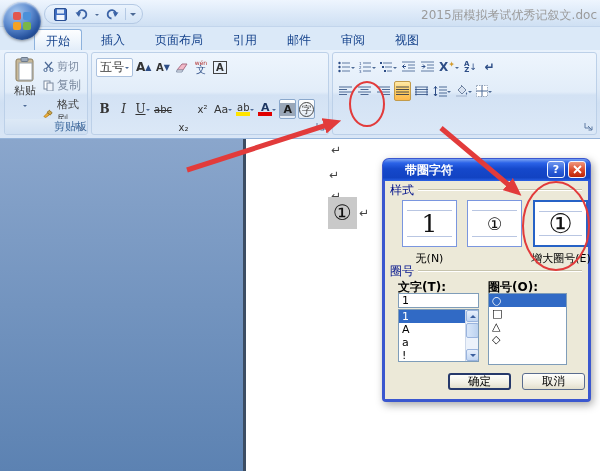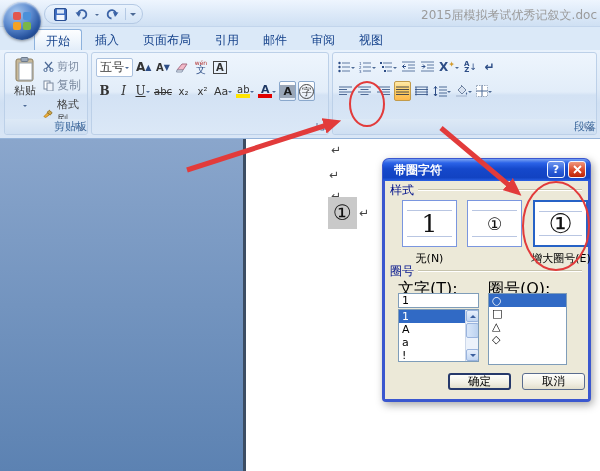--- a/index.html
+++ b/index.html
@@ -20,21 +20,21 @@
   .orb-logo i:nth-child(3){background:#f4a223}.orb-logo i:nth-child(4){background:#7ab648}
   .qat { position:absolute; left:44px; top:4px; height:20px; padding:1px 6px; display:flex; align-items:center; gap:4px;
     background:linear-gradient(#eaf3fd,#d4e4f6); border:1px solid #b4c9e4; border-radius:10px; }
   .qat-btn { width:18px; height:16px; display:flex; align-items:center; justify-content:center; border-radius:2px; }
   .qat-sep { width:1px; height:12px; background:#b4c9e4; }
   .caret { display:inline-block; width:0; height:0; border:3px solid transparent; border-top-color:#4d6a96; margin-top:3px; }
   .caret.small { border-width:2.5px; }
 
   
   .tabrow { position:absolute; left:0; top:27px; width:600px; height:23px; background:#dbe9f8;
-    display:flex; align-items:flex-end; padding-left:34px; gap:2px; }
+    display:flex; align-items:flex-end; padding-left:34px; gap:8px; }
   .tab { height:21px; padding:3px 11px 0; color:#15428b; font-size:12px; border-radius:3px 3px 0 0; cursor:default; }
   .tab.active { background:linear-gradient(#fdfeff,#eef5fc 60%,#e2edf9); border:1px solid #8db2dd; border-bottom:none; }
 
   
   .ribbon { position:absolute; left:0; top:50px; width:600px; height:89px;
     background:linear-gradient(#e9f2fc,#dde9f7 45%,#d0e0f3 60%,#d9e6f6); border-bottom:1px solid #96b4da; }
   .rgroup { position:absolute; top:2px; height:83px; border:1px solid #bcd0e8; border-radius:3px;
     background:linear-gradient(#eef5fd,#e2edf9 48%,#d3e2f4 52%,#dbe8f7); }
   .rgroup-label { position:absolute; left:0; bottom:0; width:100%; height:15px; text-align:right;
     color:#3e6a9e; font-size:11px; line-height:15px; background:linear-gradient(#dde9f6,#cfdff2); border-radius:0 0 3px 3px; }
@@ -59,35 +59,35 @@
   .page { position:absolute; left:246px; top:0; width:354px; height:332px; background:#fff; }
   .pmark { position:absolute; color:#444; font-size:12px; }
   .selbox { position:absolute; left:82px; top:58px; width:29px; height:32px; background:#c9c9c9;
     display:flex; align-items:center; justify-content:center; font-size:21px; color:#111; }
 
   
   .xp-dialog { position:absolute; left:382px; top:158px; width:209px; height:244px;
     background:#3a57cf; border-radius:7px 7px 4px 4px; box-shadow:2px 3px 8px rgba(0,0,0,.35); z-index:20; }
   .xp-title { height:22px; margin:1px 1px 0; border-radius:6px 6px 0 0; position:relative;
     background:linear-gradient(#7aa2f2,#2b63e8 18%,#1548cb 45%,#1243c2 85%,#2a61e5);
-    color:#fff; font-weight:bold; font-size:12px; line-height:22px; padding-left:11px; }
+    color:#fff; font-weight:bold; font-size:12px; line-height:22px; padding-left:22px; }
   .xp-btn { position:absolute; top:2px; width:18px; height:17px; border-radius:3px; color:#fff; font-weight:bold;
     font-size:11px; display:flex; align-items:center; justify-content:center;
     border:1px solid #f2f6ff; }
   .xp-help { right:25px; background:linear-gradient(#6f97ef,#2a5cd8 60%,#1b49c4); }
   .xp-close { right:4px; background:linear-gradient(#f0977d,#db492a 55%,#bb2406); }
   .xp-body { position:relative; margin:0 3px 3px; height:218px; background:#ece9d8; font-size:12px; }
   .sect-cap { position:absolute; color:#00128b; font-size:12px; }
   .sect-line { position:absolute; height:2px; border-top:1px solid #c6c3ad; border-bottom:1px solid #fff; }
   .style-box { position:absolute; top:19px; width:55px; height:47px; background:#fff; border:1px solid #7a96df;
     display:flex; align-items:center; justify-content:center; position:absolute; }
   .style-box.sel { border:2px solid #2662c6; box-shadow:0 0 0 1px #fff inset; }
   .guide { position:absolute; left:4px; right:4px; height:1px; background:#b9c6e2; }
   .style-label { position:absolute; top:70px; font-size:11px; color:#000; text-align:center; }
-  .fld-label { position:absolute; color:#000; font-size:16px; }
+  .fld-label { position:absolute; color:#000; font-size:12px;font-weight:bold; }
   .xp-input { position:absolute; background:#fff; border:1px solid #7f9db9; font-size:11px; padding:1px 3px;
     font-family:"DejaVu Sans",sans-serif; }
   .listbox { position:absolute; background:#fff; border:1px solid #7f9db9; overflow:hidden; }
   .li { height:13px; line-height:13px; padding-left:3px; font-size:11px; color:#000; }
   .li.sel { background:#316ac5; color:#fff; }
   .scroll { position:absolute; right:0; top:0; width:13px; height:100%; background:#ecf2fb; border-left:1px solid #cdd8ea; }
   .sbtn { position:absolute; left:0; width:13px; height:12px; background:linear-gradient(#e8f0fc,#c2d6f2);
     border:1px solid #9ab4de; border-radius:2px; display:flex; align-items:center; justify-content:center; }
   .sarrow { width:0; height:0; border:3px solid transparent; }
   .sthumb { position:absolute; left:0; top:13px; width:13px; height:15px; background:linear-gradient(90deg,#d9e7fa,#bcd2f0);
@@ -224,21 +224,21 @@
         </div>
       </div>
       <div class="row" style="top:28px;">
         <div class="rbtn" style="font-weight:bold; font-family:'DejaVu Serif',serif;">B</div>
         <div class="rbtn" style="font-style:italic; font-family:'DejaVu Serif',serif;">I</div>
         <div class="rbtn">
             <span style="text-decoration:underline; font-family:'DejaVu Serif',serif;">U</span>
             <span class="caret small"></span>
           </div>
         <div class="rbtn" style="font-size:10px; text-decoration:line-through;">abc</div>
-        <div class="rbtn" style="font-size:10px;">x₂</div>
+        <div class="rbtn" style="font-size:10px;margin-top:36px;">x₂</div>
         <div class="rbtn" style="font-size:10px;">x²</div>
         <div class="rbtn">
             <span style="font-size:11px;">Aa</span>
             <span class="caret small"></span>
           </div>
         <div class="rbtn">
           <span class="stack">
               <span style="font-size:10px;">ab</span>
               <span class="mini-bar" style="background:#ffe400;"></span>
             </span>
@@ -365,21 +365,20 @@
           <span class="caret small"></span>
         </div>
         <div class="rbtn">
           <svg class="icon-svg" width="12" height="12" viewBox="0 0 12 12">
               <rect x="0.5" y="0.5" width="11" height="11" fill="#fff" stroke="#9aa9bd" stroke-dasharray="1.5 1"></rect>
               <path d="M6 0.5 V11.5 M0.5 6 H11.5" stroke="#4d6a96"></path>
             </svg>
           <span class="caret small"></span>
         </div>
       </div>
-      <div class="rgroup-label">段落</div>
       <svg class="launcher" viewBox="0 0 10 10">
           <path d="M1 1 L1 6 L6 6" fill="none" stroke="#5e7ba3"></path>
           <path d="M4 4 L8 8 M8 4.5 L8 8 L4.5 8" fill="none" stroke="#5e7ba3"></path>
         </svg>
     </div>
   </div>
 
   <div class="workspace">
     <div class="page-edge"></div>
     <div class="page">

